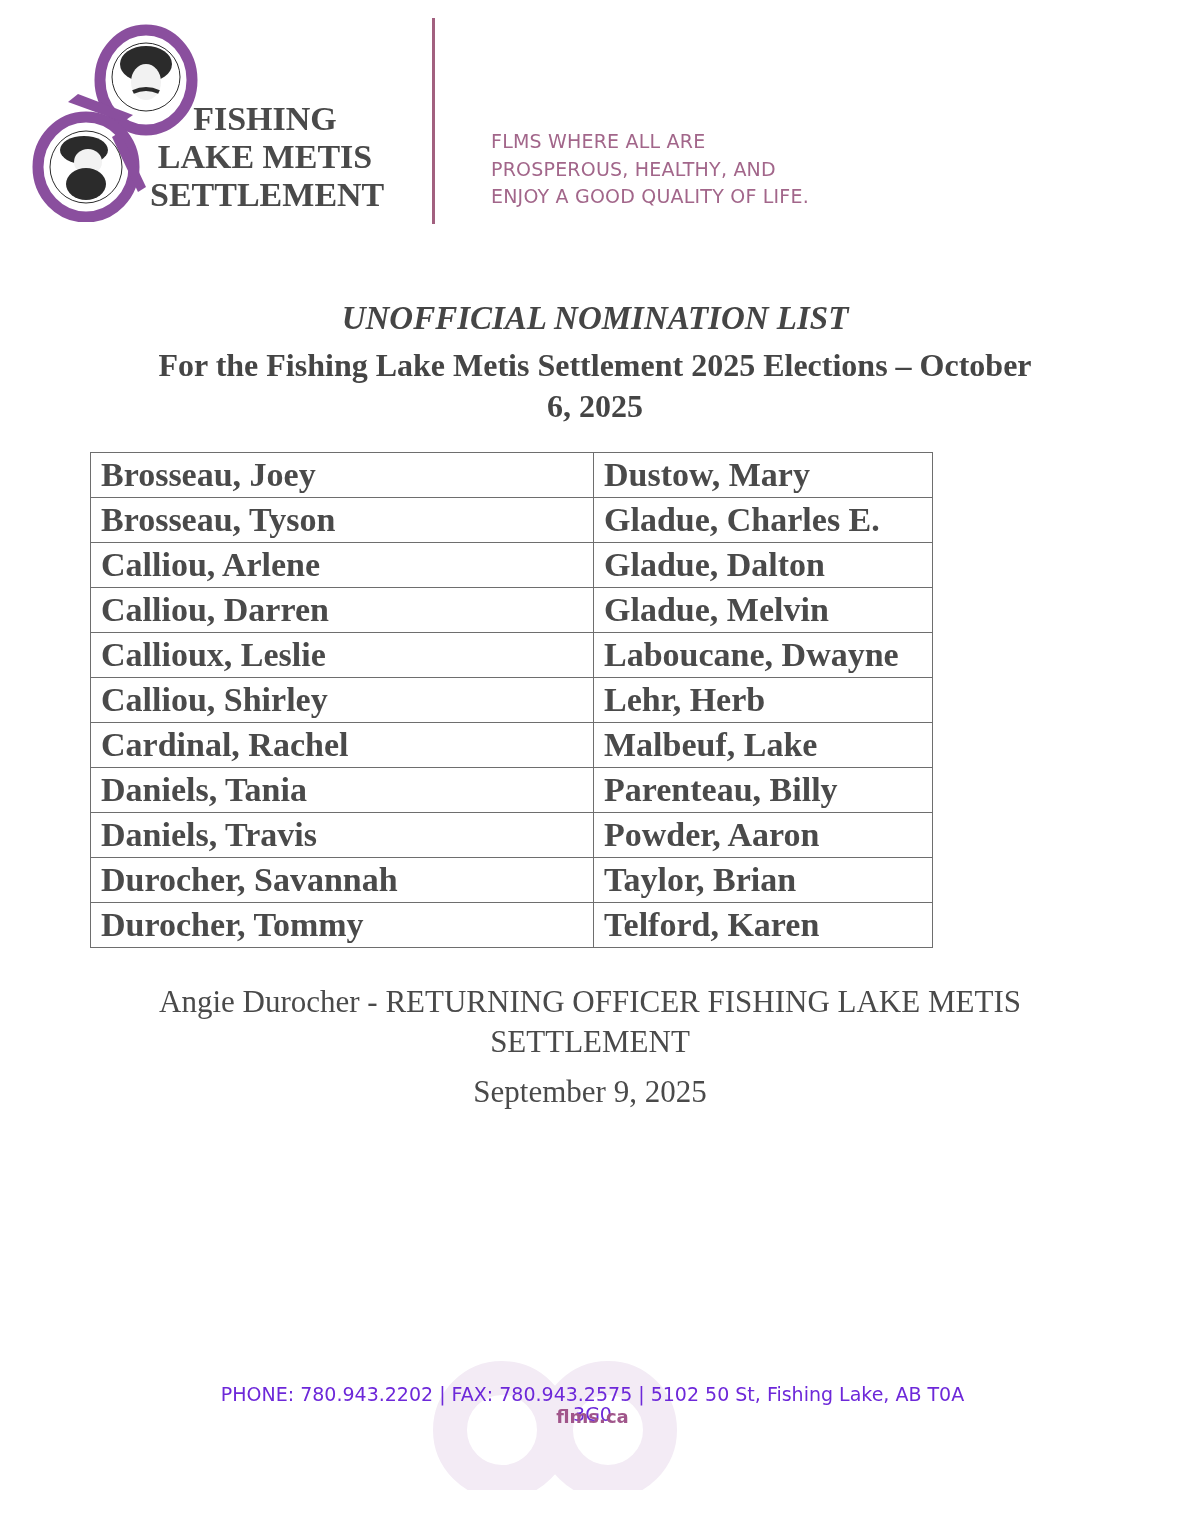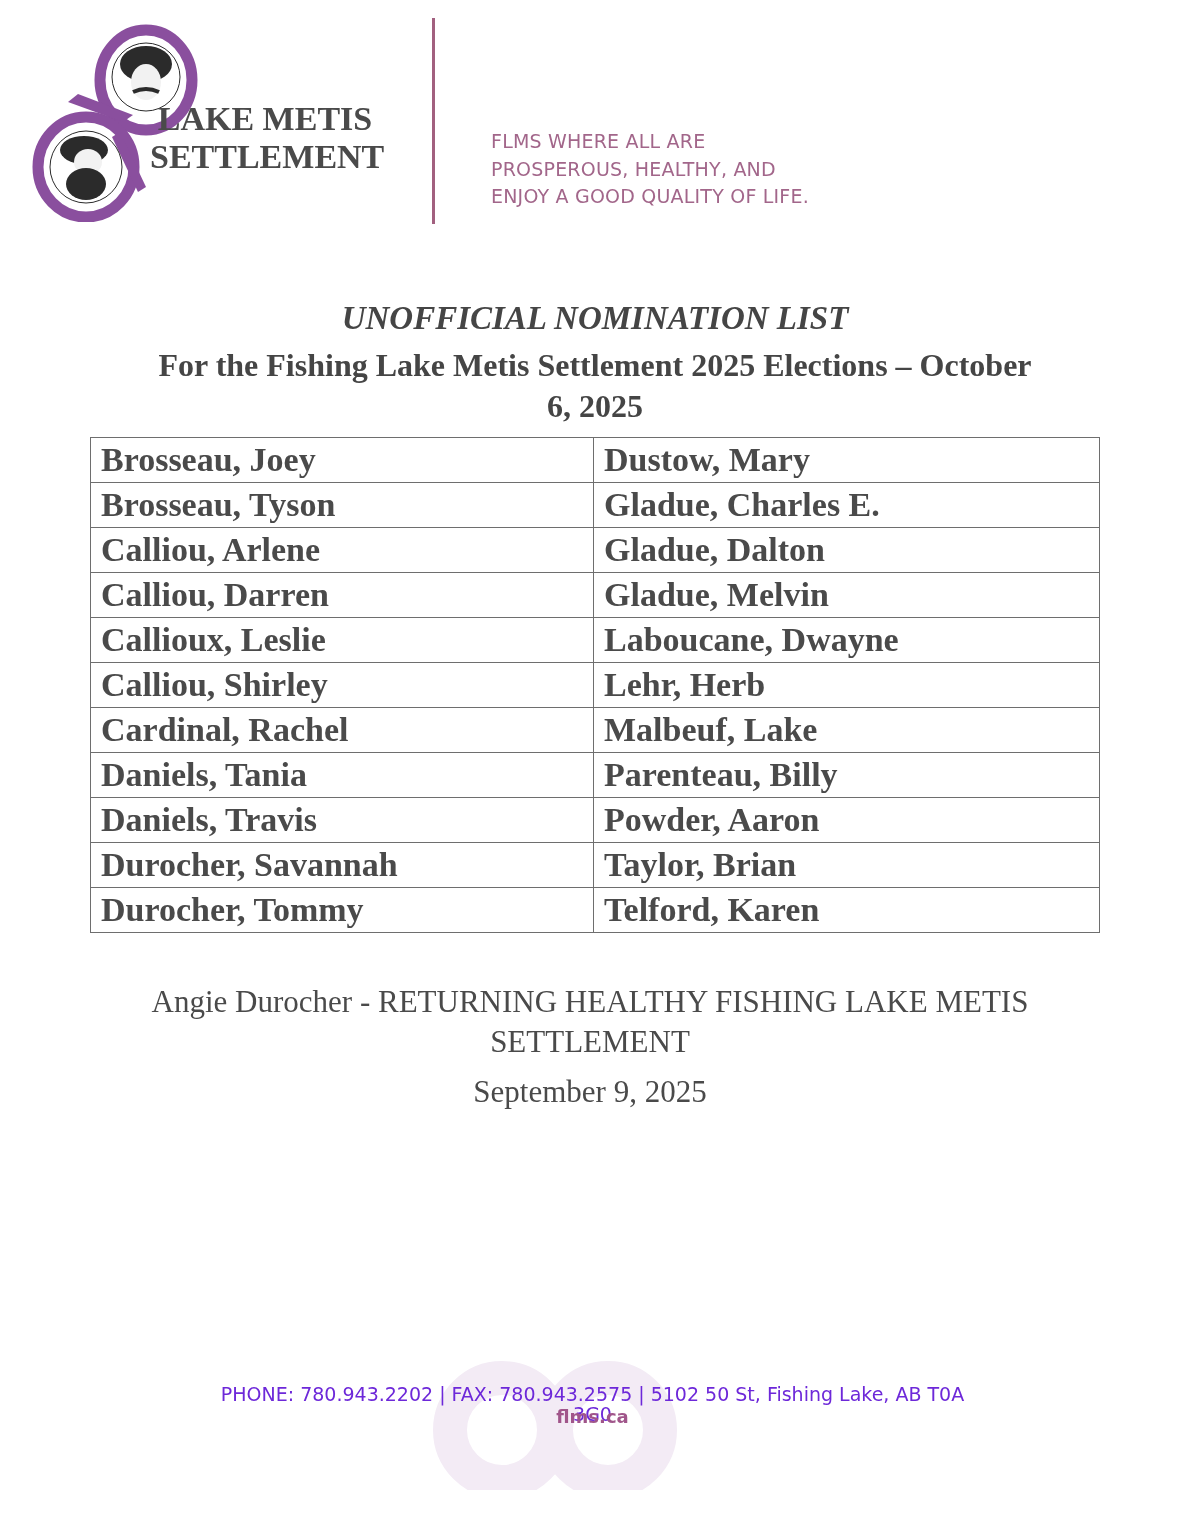--- a/index.html
+++ b/index.html
@@ -24,21 +24,21 @@
     
     .title-block {
       position: absolute; left: 90px; top: 297px; width: 1010px;
       text-align: center; font-family: "Liberation Serif", serif; font-weight: bold; color: #454545;
     }
     .title-main { font-size: 33px; line-height: 42px; font-style: italic; }
     .title-sub { font-size: 32px; line-height: 41px; margin-top: 6px; }
 
     
     .nom-table {
-      position: absolute; left: 90px; top: 437px; width: 1010px;
+      position: absolute; left: 90px; top: 452px; width: 843px;
       border-collapse: collapse; table-layout: fixed;
       font-family: "Liberation Serif", serif; font-weight: bold; color: #4a4a4a;
     }
     .nom-table td {
       border: 1.5px solid #6e6e6e; height: 44px; padding: 0 0 0 10px;
       font-size: 34px; line-height: 44px; white-space: nowrap; overflow: hidden;
       vertical-align: middle;
     }
     .nom-table td.left { width: 492px; }
 
@@ -78,20 +78,21 @@
     <ellipse cx="118" cy="42" rx="26" ry="18" fill="#2b2b2b"></ellipse>
     <ellipse cx="118" cy="60" rx="15" ry="18" fill="#f2f2f2"></ellipse>
     <path d="M105 70 Q118 64 131 70" stroke="#2b2b2b" stroke-width="4" fill="none"></path>
     <circle cx="58" cy="145" r="36" fill="#ffffff" stroke="#2b2b2b" stroke-width="1"></circle>
     <ellipse cx="56" cy="128" rx="24" ry="14" fill="#2b2b2b"></ellipse>
     <ellipse cx="60" cy="140" rx="14" ry="13" fill="#f2f2f2"></ellipse>
     <ellipse cx="58" cy="162" rx="20" ry="16" fill="#2b2b2b"></ellipse>
   </svg>
 </div>
 <div class="logo-text">
+  <div>FISHING</div>
   <div>LAKE METIS</div>
   <div>SETTLEMENT</div>
 </div>
 <div class="header-divider"></div>
 <div class="tagline">
   <div>FLMS WHERE ALL ARE</div>
   <div>PROSPEROUS, HEALTHY, AND</div>
   <div>ENJOY A GOOD QUALITY OF LIFE.</div>
 </div>
 
@@ -144,21 +145,21 @@
       <td>Taylor, Brian</td>
     </tr>
     <tr>
       <td class="left">Durocher, Tommy</td>
       <td>Telford, Karen</td>
     </tr>
   </tbody>
 </table>
 
 <div class="sign-block">
-  <div class="sign-line">Angie Durocher - RETURNING HEALTHY FISHING LAKE METIS</div>
+  <div class="sign-line">Angie Durocher - RETURNING OFFICER FISHING LAKE METIS</div>
   <div class="sign-line">SETTLEMENT</div>
   <div class="sign-date">September 9, 2025</div>
 </div>
 
 <div class="footer-watermark">
   <svg width="250" height="130" viewBox="0 0 250 130">
     <circle cx="72" cy="70" r="52" fill="none" stroke="#f3ebf5" stroke-width="34"></circle>
     <circle cx="178" cy="70" r="52" fill="none" stroke="#f3ebf5" stroke-width="34"></circle>
   </svg>
 </div>

